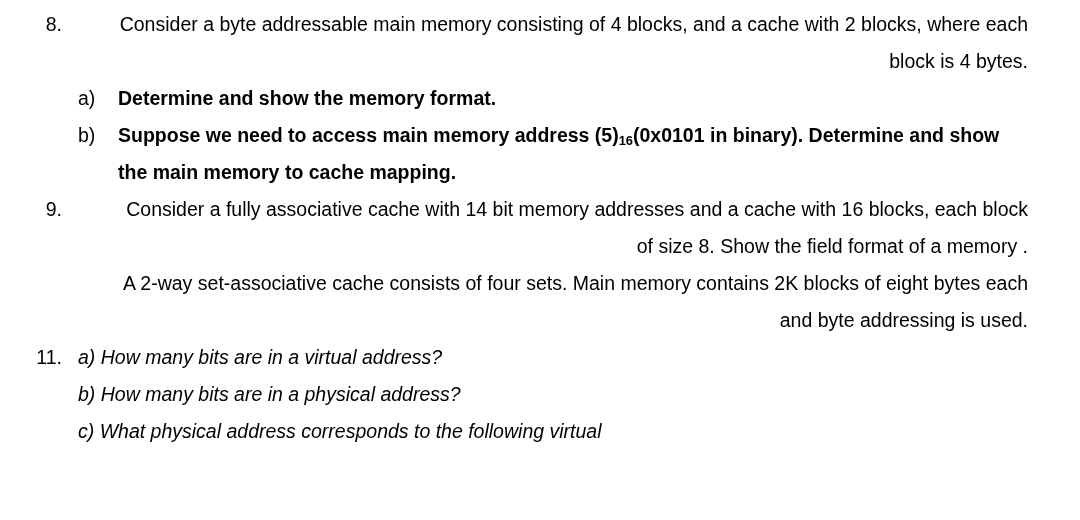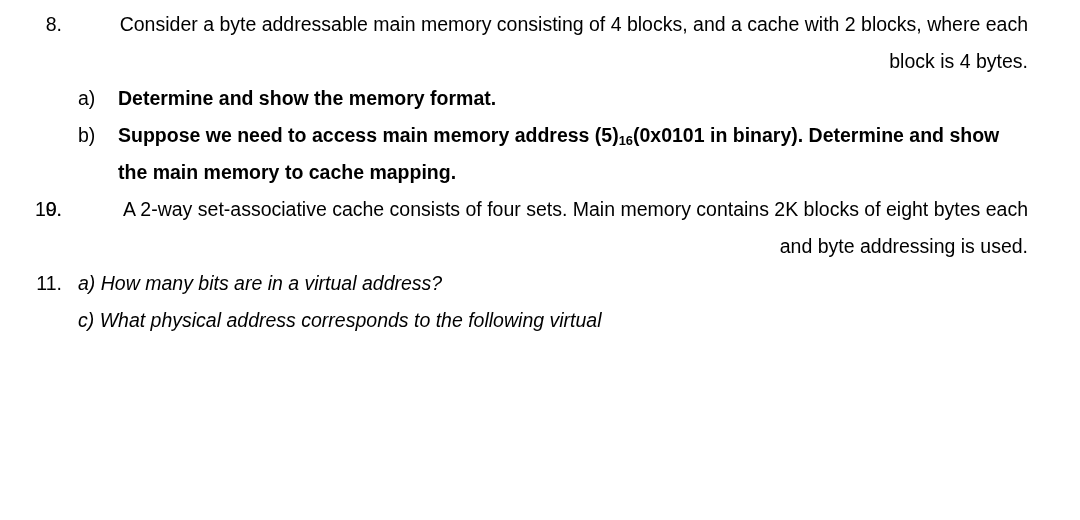--- a/index.html
+++ b/index.html
@@ -97,35 +97,39 @@
     </div>
 
     <div class="subitem-tabbed">
       <span class="sub-letter">b)</span>
       <span class="sub-body"><span>Suppose we need to access main memory address (5)</span><sub>16</sub><span>(0x0101 in binary). Determine and show the main memory to cache mapping.</span></span>
     </div>
   </div>
 
   <div class="question">
     <span class="q-num">9.</span>
+    <span class="q-body">Consider a fully associative cache with 14 bit memory addresses and a cache with 16 blocks, each block of size 8. Show the field format of a memory .</span>
   </div>
 
   <div class="question">
-    <span class="q-num">10.</span>
     <span class="q-body">A 2-way set-associative cache consists of four sets. Main memory contains 2K blocks of eight bytes each and byte addressing is used.</span>
   </div>
 
   <div class="question">
     <span class="q-num">11.</span>
 
     <div class="subitem-inline">
       <span>a)</span>
       <span>How many bits are in a virtual address?</span>
     </div>
 
+    <div class="subitem-inline">
+      <span>b)</span>
+      <span>How many bits are in a physical address?</span>
+    </div>
 
     <div class="subitem-inline">
       <span>c)</span>
       <span>What physical address corresponds to the following virtual</span>
     </div>
 
   </div>
 
 </div>
 

